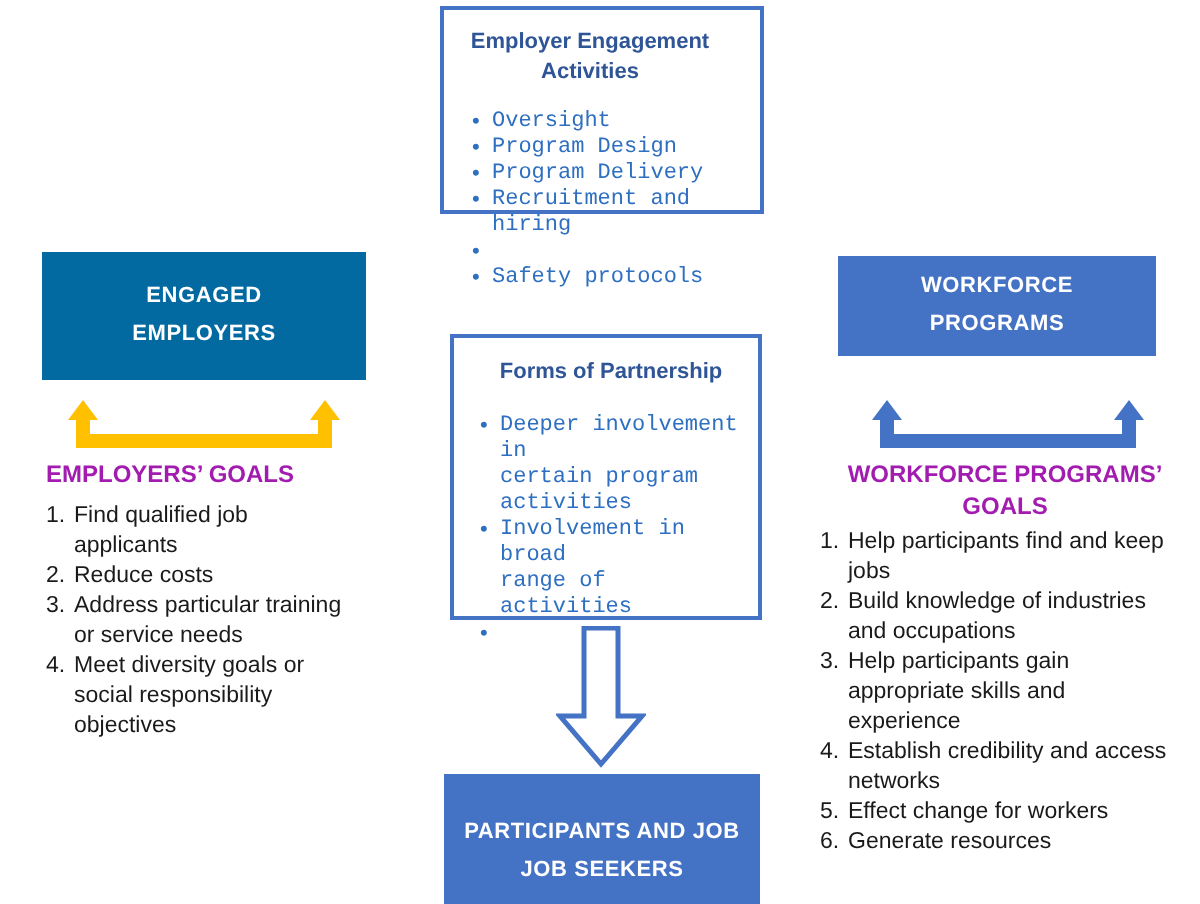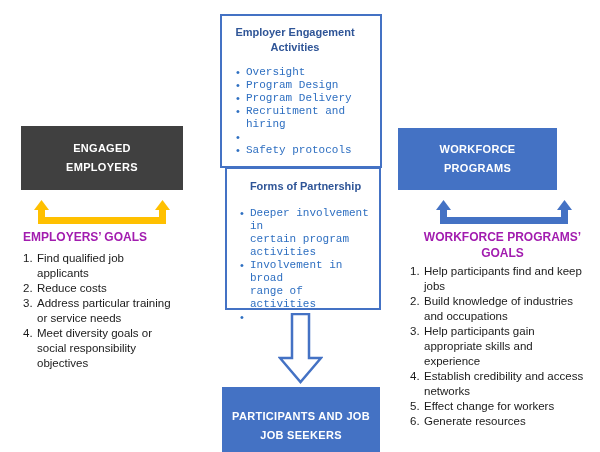--- a/index.html
+++ b/index.html
@@ -22,39 +22,39 @@
     font-size:11px;line-height:13px;color:#2E6FC1;
   }
   .blue-list .b{flex:0 0 10px;text-align:left;}
   .blue-list .t{white-space:pre-line;font-family:Liberation Mono, monospace;}
   
   .fill-box{
     position:absolute;display:flex;align-items:center;justify-content:center;
     text-align:center;font-weight:bold;color:#ffffff;font-size:11px;
     line-height:19px;white-space:pre-line;letter-spacing:0.3px;box-sizing:border-box;
   }
-  .yellow{background:#404040;}
+  .yellow{background:#0369a1;}
   .blue{background:#4472C4;}
   
   .goals-heading{
     position:absolute;font-weight:bold;color:#a21caf;font-size:12px;
     line-height:16px;white-space:pre-line;
   }
   .num-list{position:absolute;color:#1a1a1a;font-size:11.5px;line-height:15px;}
   .num-list .row{display:flex;align-items:flex-start;}
   .num-list .num{flex:0 0 14px;}
   .num-list .txt{white-space:pre-line;}
   .arrow-svg{position:absolute;display:block;}
 </style>
 </head>
 <body>
 
 <div class="canvas">
 
-  <div class="outline-box" style="left:220px;top:3px;width:162px;height:154px;padding:9px 22px 0 10px;margin-top:11px;">
+  <div class="outline-box" style="left:220px;top:3px;width:162px;height:104px;padding:9px 22px 0 10px;">
     <div class="box-title" style="margin-bottom:11px;">Employer Engagement
 Activities</div>
     <ul class="blue-list" style="padding-left:4px;">
       <li>
           <span class="b">•</span>
           <span class="t">Oversight</span>
         </li>
       <li>
           <span class="b">•</span>
           <span class="t">Program Design</span>
@@ -126,21 +126,21 @@
 or service needs</span>
       </div>
     <div class="row">
         <span class="num">4.</span>
         <span class="txt">Meet diversity goals or
 social responsibility
 objectives</span>
       </div>
   </div>
 
-  <div class="fill-box blue" style="left:398px;top:128px;width:159px;height:62px;">
+  <div class="fill-box blue" style="left:419px;top:128px;width:159px;height:50px;">
     <span>WORKFORCE
 PROGRAMS</span>
   </div>
 
   <svg class="arrow-svg" style="left:436px;top:200px;" width="136" height="24" viewBox="0 0 136 24">
     <polygon points="0,10 15,10 7.5,0" fill="#4472C4"></polygon>
     <polygon points="121,10 136,10 128.5,0" fill="#4472C4"></polygon>
     <rect x="4" y="9" width="7" height="13" fill="#4472C4"></rect>
     <rect x="125" y="9" width="7" height="13" fill="#4472C4"></rect>
     <rect x="4" y="17" width="128" height="7" fill="#4472C4"></rect>

